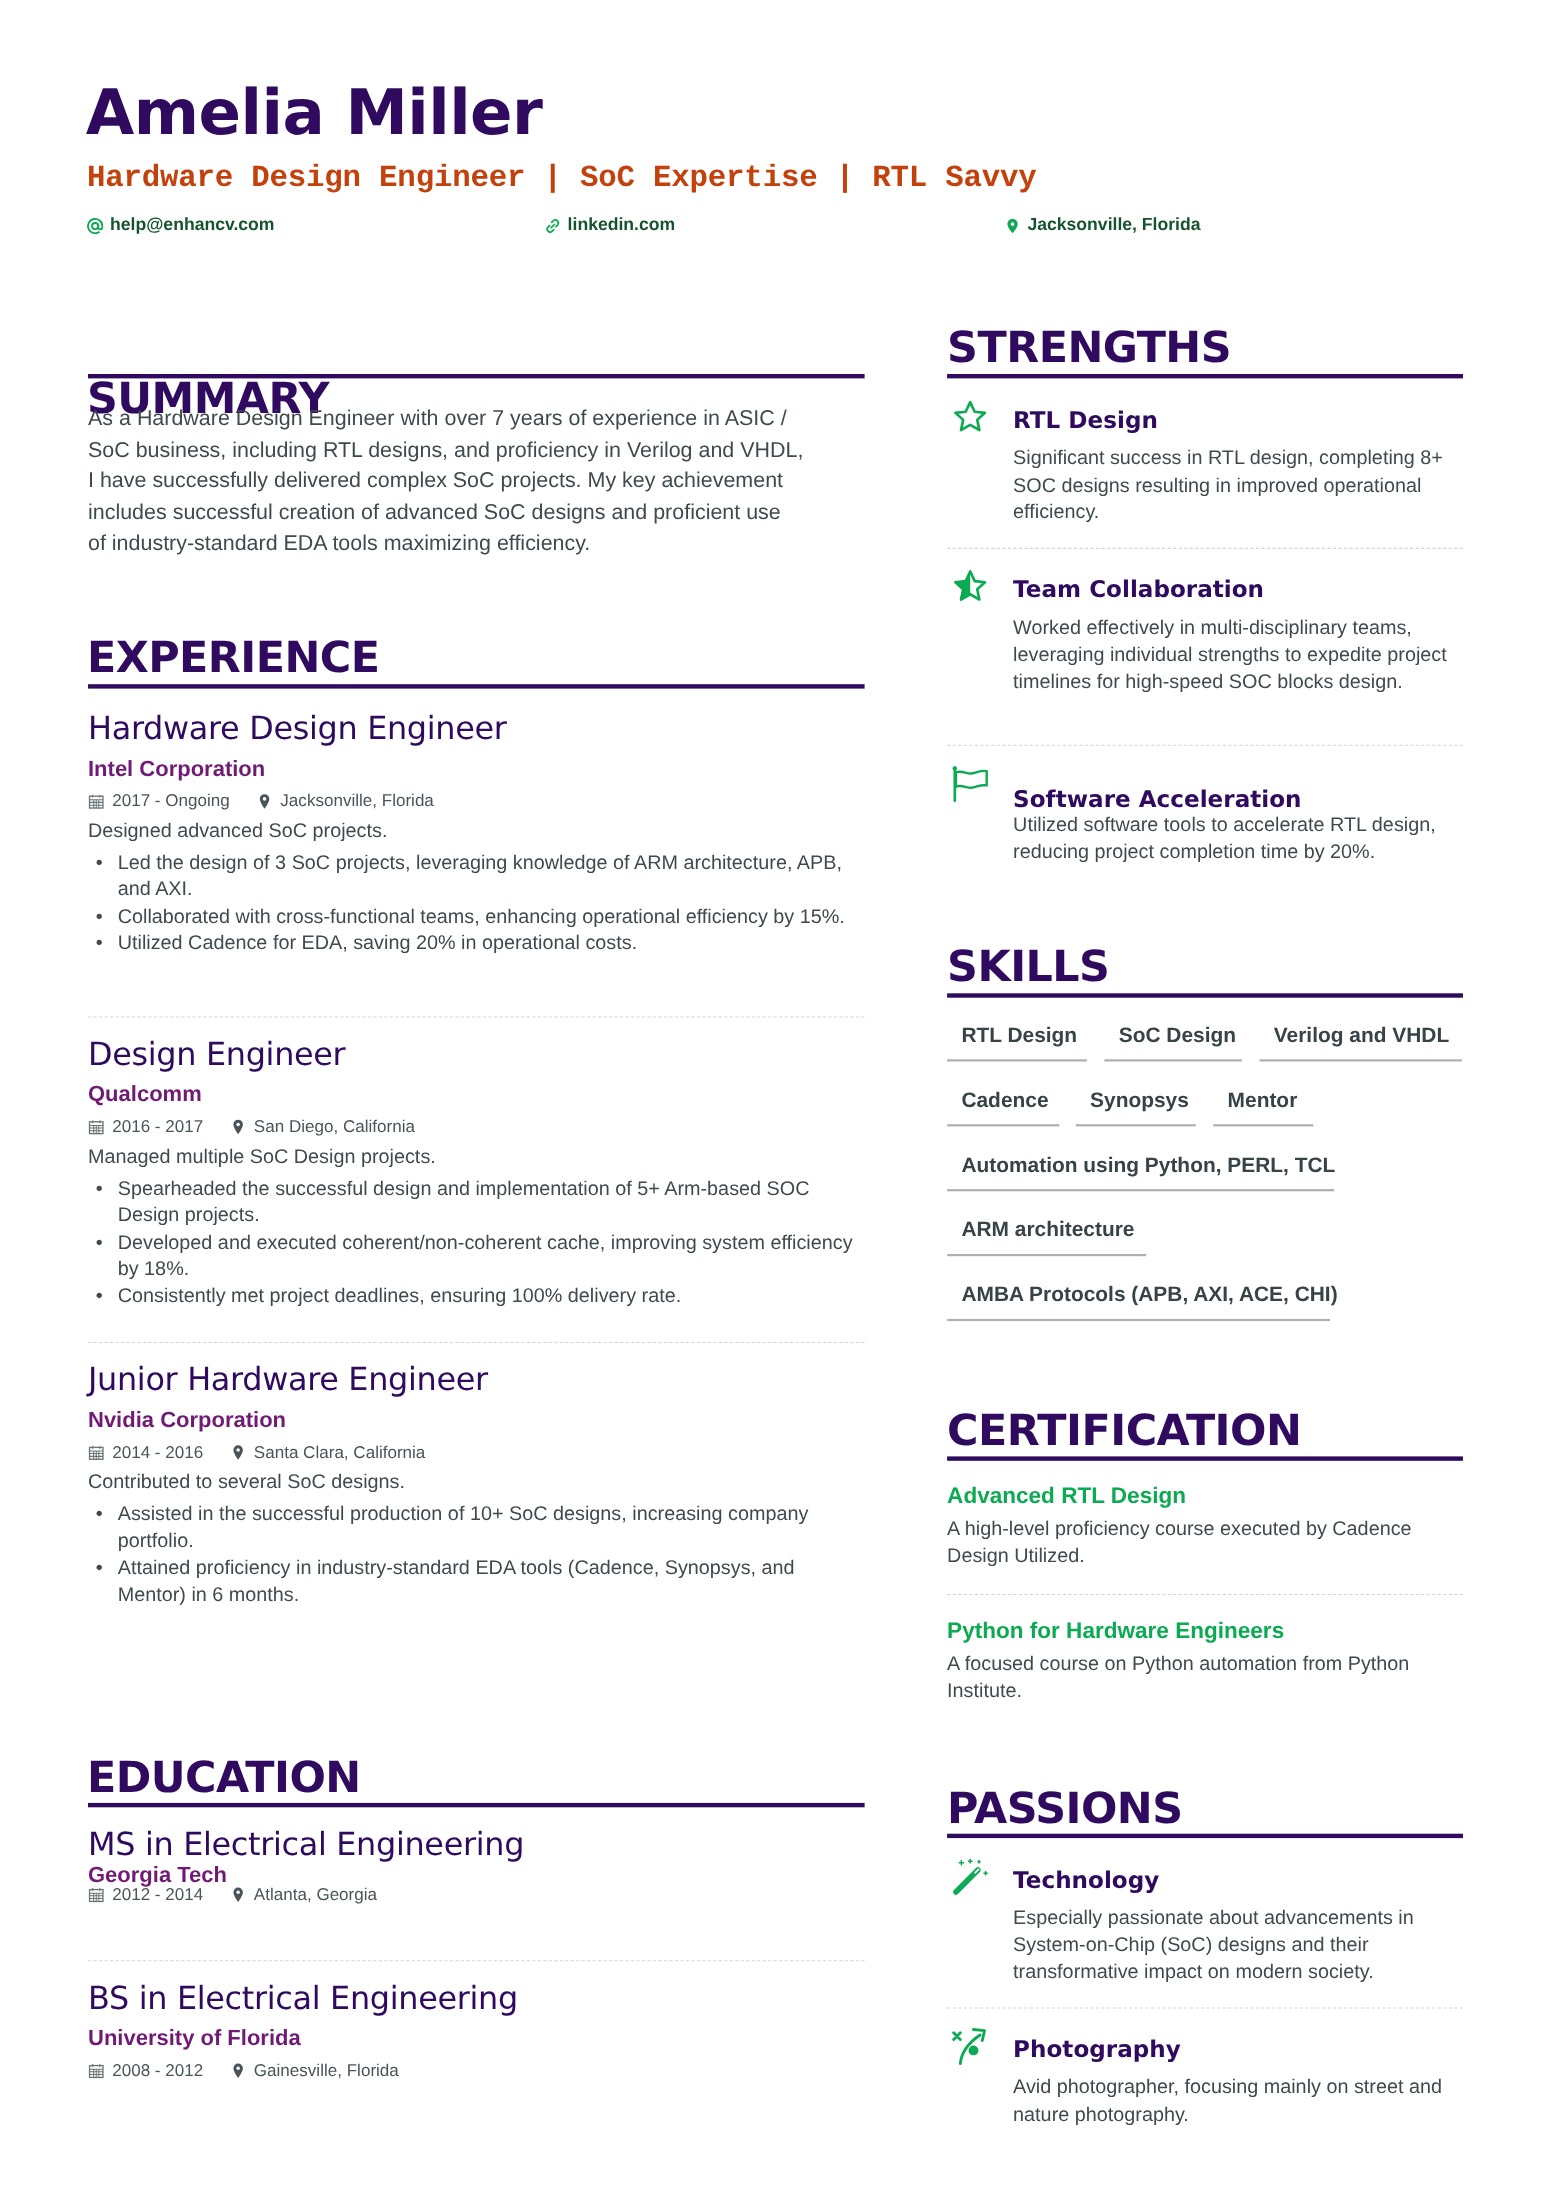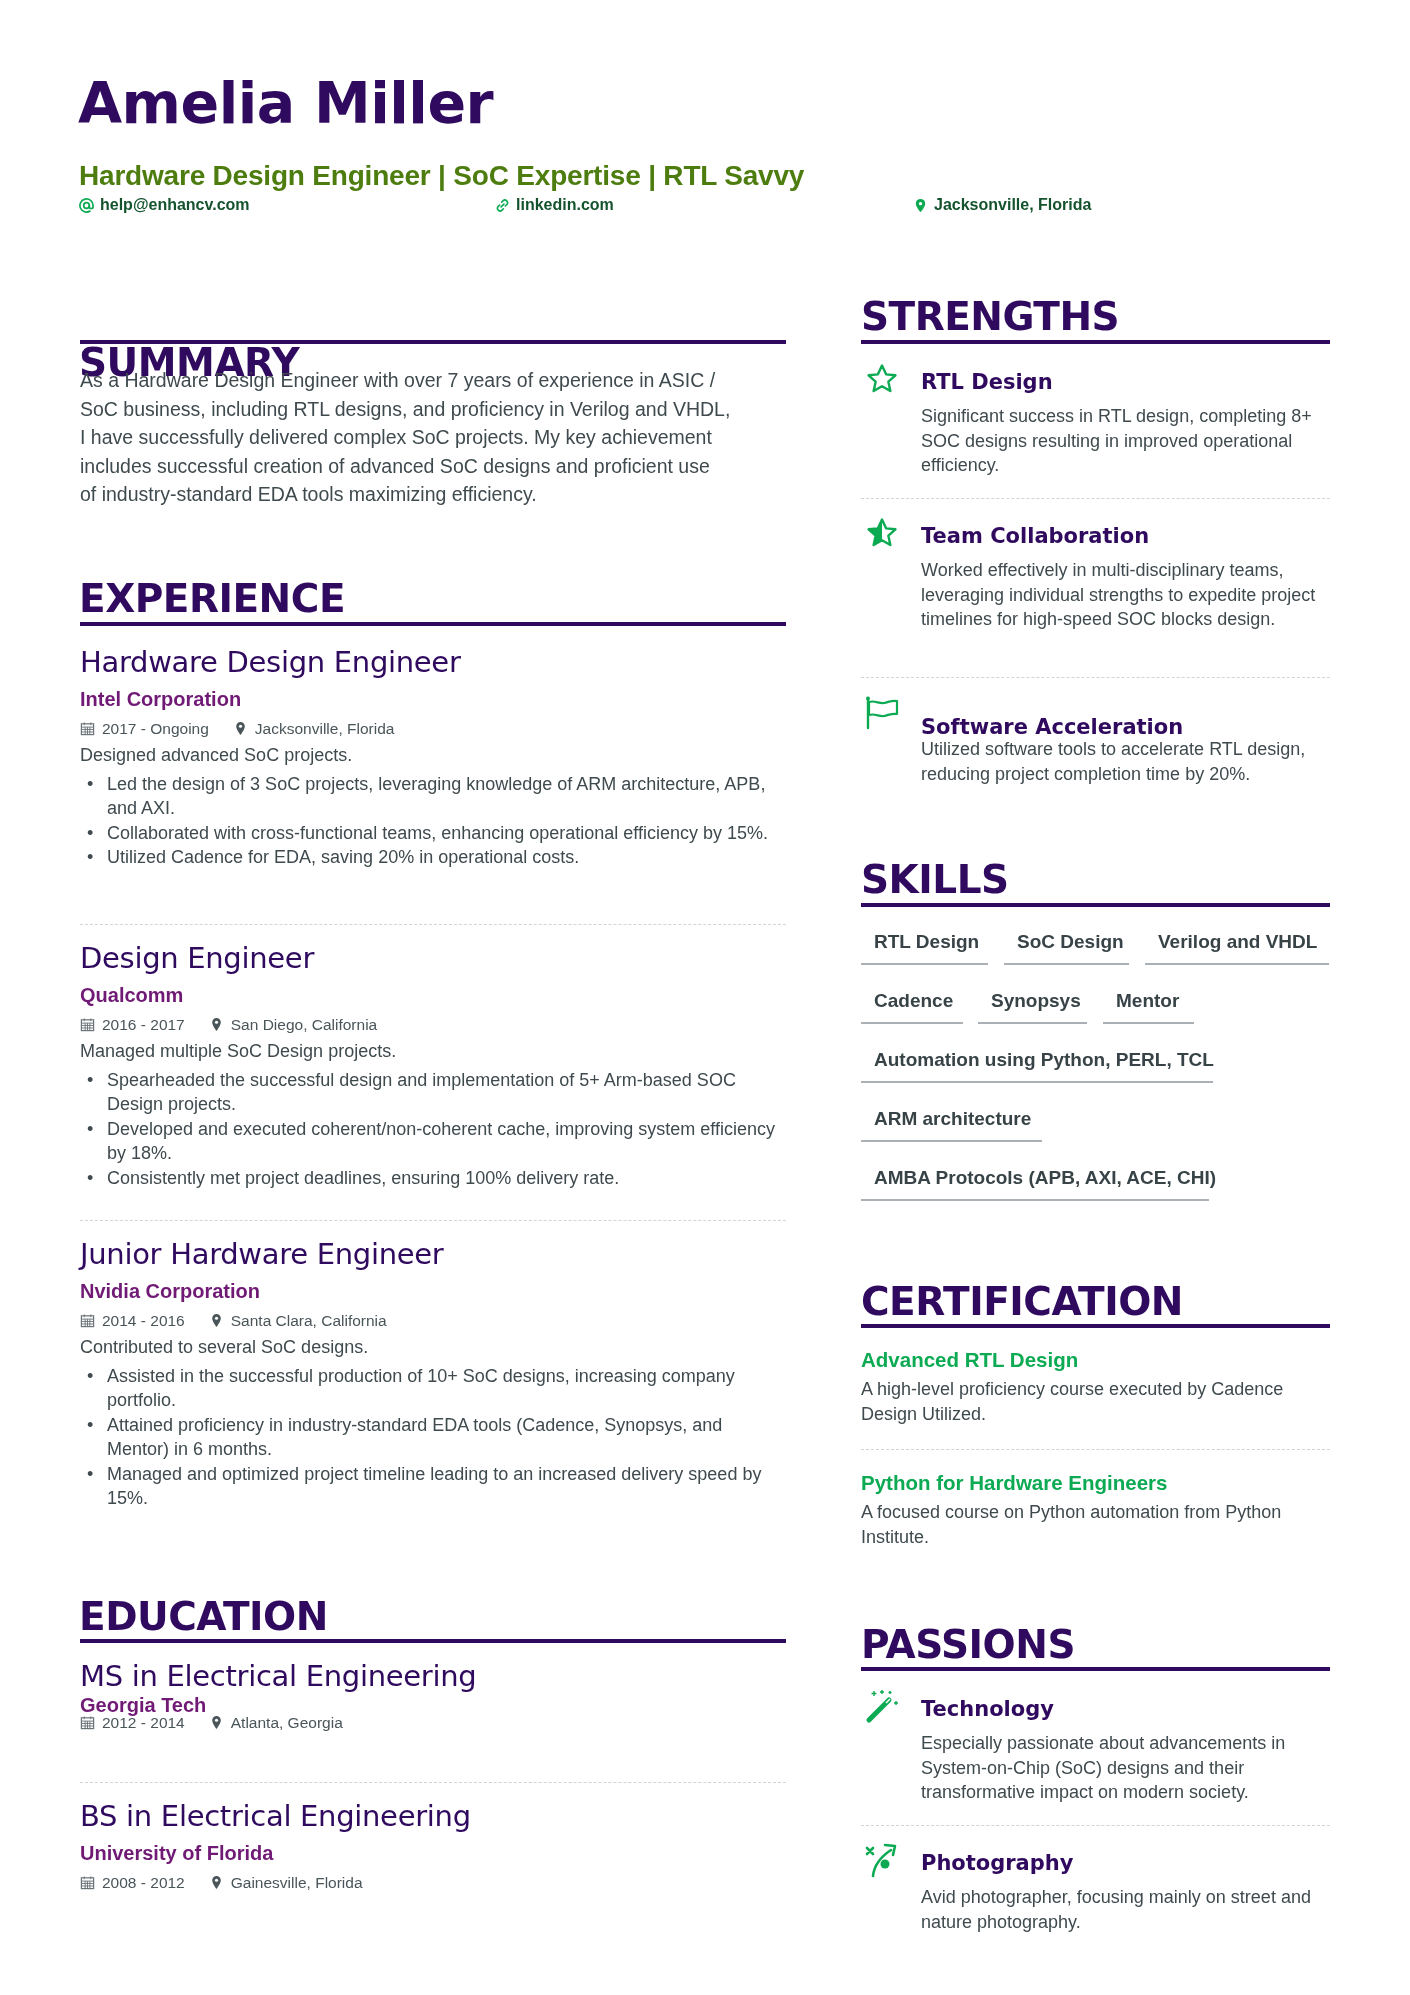--- a/index.html
+++ b/index.html
@@ -1,20 +1,20 @@
 <!DOCTYPE html>
 <html><head>
 <meta charset="utf-8">
 <style>
   * { box-sizing: border-box; margin: 0; padding: 0; }
   html, body { width: 1410px; height: 1995px; background: #ffffff; }
   body { position: relative; overflow: hidden; font-family: "Liberation Sans", sans-serif; color: #384347; }
   .abs { position: absolute; }
   .name { left: 78px; top: 70px; font-family: "DejaVu Sans", sans-serif; font-weight: bold; font-size: 57px; color: #2f0a5e; letter-spacing: -0.5px; white-space: nowrap; }
-  .subtitle { left: 79px; top: 160px; font-family: Liberation Sans, sans-serif; font-weight: bold; font-size: 28px; color: #4d7c0f; white-space: nowrap; letter-spacing: -0.2px; }
+  .subtitle { left: 79px; top: 147px; font-family: Liberation Mono, monospace; font-weight: bold; font-size: 28px; color: #c2410c; white-space: nowrap; letter-spacing: -0.2px; }
   .contact { top: 196px; font-size: 16px; font-weight: bold; color: #14532d; display: flex; align-items: center; gap: 6px; white-space: nowrap; }
   .contact svg { width: 15px; height: 15px; }
   .sec-head { font-family: "DejaVu Sans", sans-serif; font-weight: bold; font-size: 39px; color: #2f0a5e; letter-spacing: -0.5px; white-space: nowrap; line-height: 1; }
   .rule { height: 4px; background: #2f0a5e; }
   .left-w { left: 80px; width: 706px; }
   .right-w { left: 861px; width: 469px; }
   .body-text { font-size: 19.5px; line-height: 28.5px; color: #3f4a4e; }
   .job-title { font-family: "DejaVu Sans", sans-serif; font-size: 29px; color: #2f0a5e; font-weight: normal; white-space: nowrap; letter-spacing: -0.3px; line-height: 1; }
   .company { font-size: 20px; font-weight: bold; color: #701a75; white-space: nowrap; line-height: 1; }
   .meta { font-size: 15.5px; color: #4a5559; display: flex; align-items: center; white-space: nowrap; line-height: 1; }
@@ -142,21 +142,20 @@
           <path d="M8 1a4.6 4.6 0 0 0-4.6 4.6C3.4 9 8 15 8 15s4.6-6 4.6-9.4A4.6 4.6 0 0 0 8 1z" fill="#4a5559"></path>
           <circle cx="8" cy="5.6" r="1.7" fill="#fff"></circle>
         </svg>
         <span>Santa Clara, California</span>
       </span>
   </div>
   <div class="desc" style="margin-top:9px;">Contributed to several SoC designs.</div>
   <ul class="bullets" style="margin-top:8px;">
     <li>Assisted in the successful production of 10+ SoC designs, increasing company portfolio.</li>
     <li>Attained proficiency in industry-standard EDA tools (Cadence, Synopsys, and Mentor) in 6 months.</li>
-    <li>Managed and optimized project timeline leading to an increased delivery speed by 15%.</li>
   </ul>
 </div>
 
 <div class="abs sec-head" style="left:79px; top:1597px;">EDUCATION</div>
 <div class="abs rule left-w" style="top:1639px;"></div>
 
 <div class="abs left-w" style="top:1662px;">
   <div class="job-title">MS in Electrical Engineering</div>
   <div class="company" style="margin-top:4px;">Georgia Tech</div>
   <div class="meta" style="">

